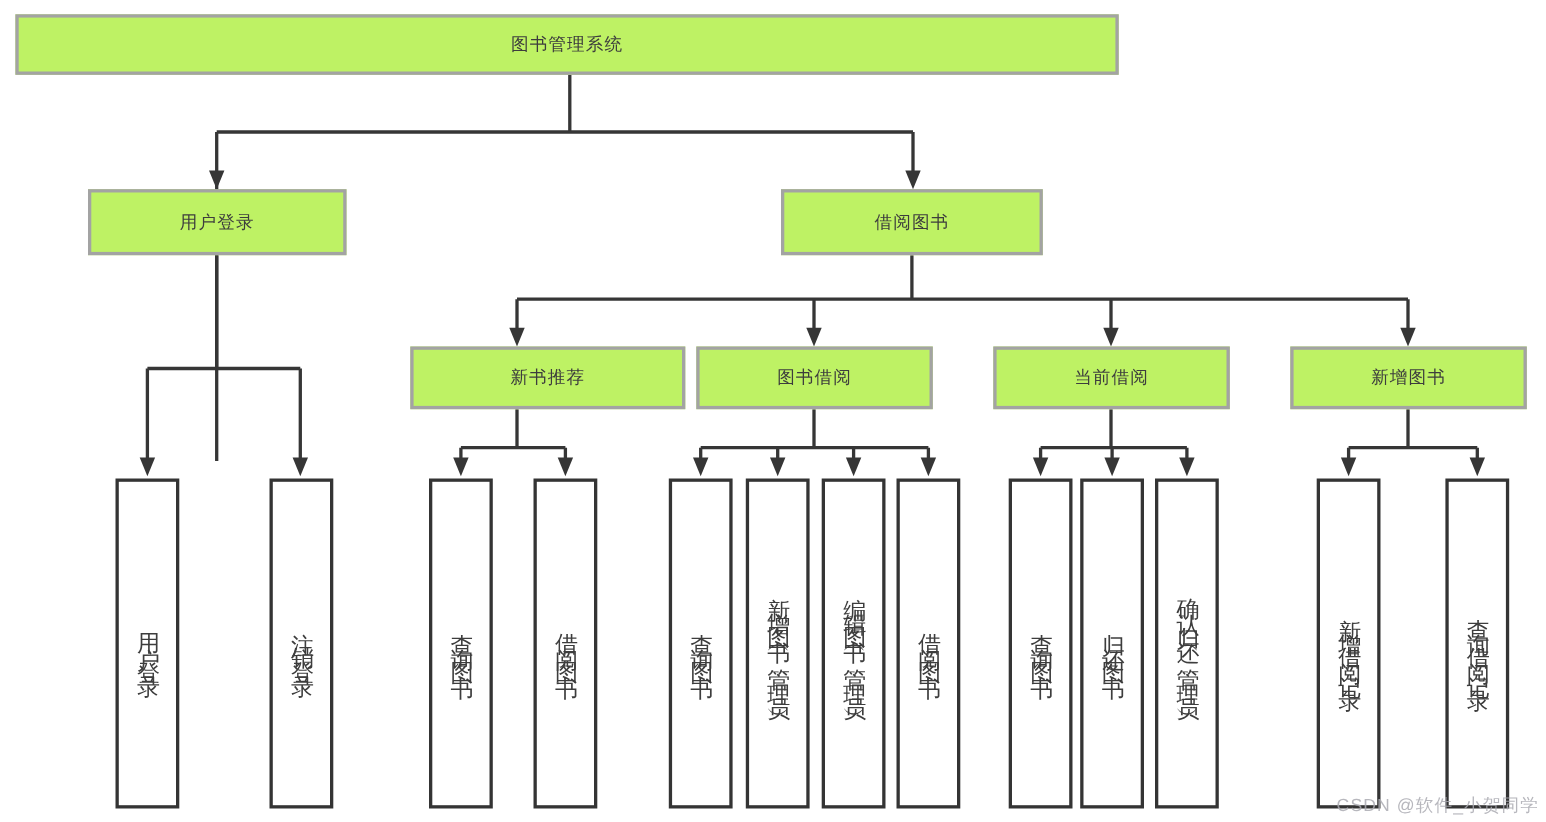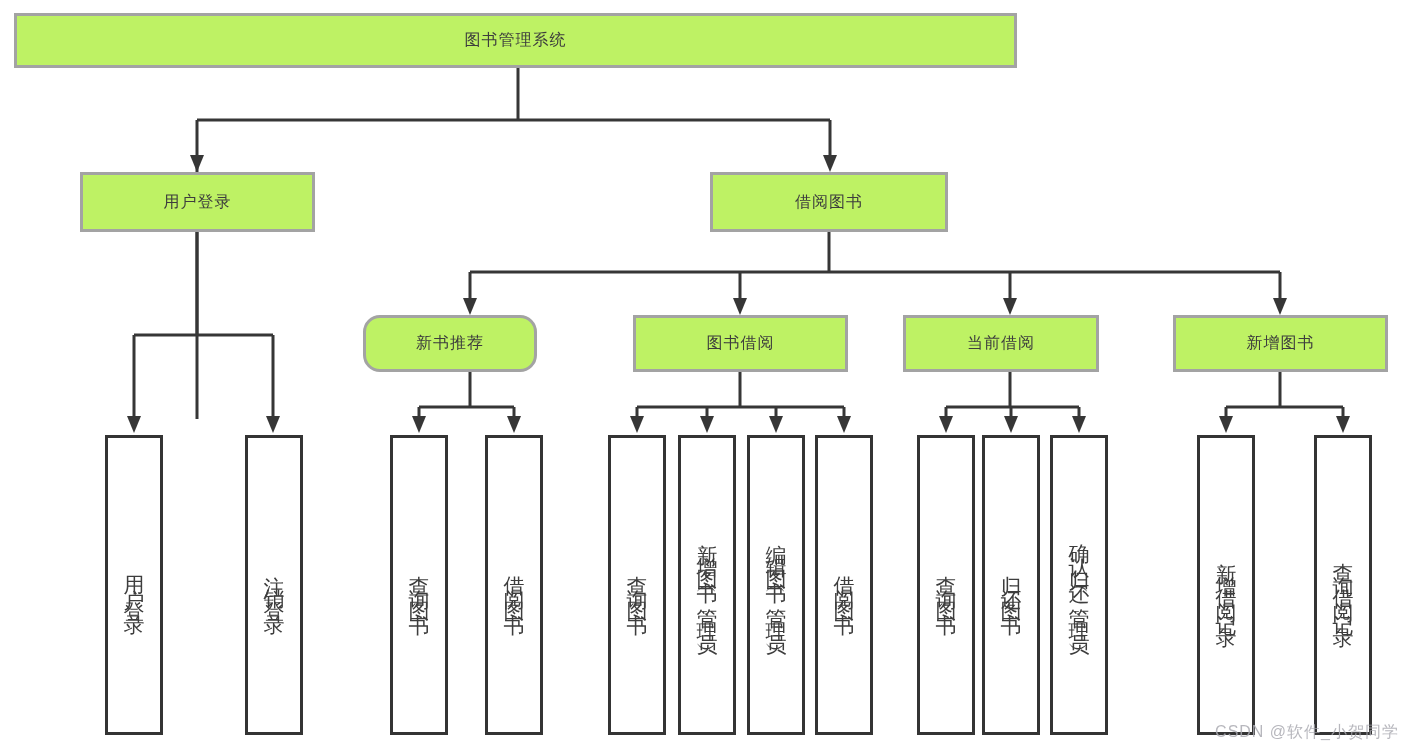--- a/index.html
+++ b/index.html
@@ -90,23 +90,23 @@
       <polygon points="1219,416 1233,416 1226,433"></polygon>
       <polygon points="1336,416 1350,416 1343,433"></polygon>
     </g>
   </svg>
 
   <div class="hbox" style="left:14px; top:13px; width:1003px; height:55px;">图书管理系统</div>
 
   <div class="hbox" style="left:80px; top:172px; width:235px; height:60px;">用户登录</div>
   <div class="hbox" style="left:710px; top:172px; width:238px; height:60px;">借阅图书</div>
 
-  <div class="hbox" style="left:363px; top:315px; width:174px; height:57px;border-radius:17px;">新书推荐</div>
+  <div class="hbox" style="left:373px; top:315px; width:250px; height:57px;">新书推荐</div>
   <div class="hbox" style="left:633px; top:315px; width:215px; height:57px;">图书借阅</div>
-  <div class="hbox" style="left:903px; top:315px; width:196px; height:57px;">当前借阅</div>
+  <div class="hbox" style="left:903px; top:315px; width:215px; height:57px;">当前借阅</div>
   <div class="hbox" style="left:1173px; top:315px; width:215px; height:57px;">新增图书</div>
 
   <div class="vbox" style="left:105px; top:435px; width:58px; height:300px;">用户登录</div>
   <div class="vbox" style="left:245px; top:435px; width:58px; height:300px;">注销登录</div>
 
   <div class="vbox" style="left:390px; top:435px; width:58px; height:300px;">查询图书</div>
   <div class="vbox" style="left:485px; top:435px; width:58px; height:300px;">借阅图书</div>
 
   <div class="vbox" style="left:608px; top:435px; width:58px; height:300px;">查询图书</div>
   <div class="vbox" style="left:678px; top:435px; width:58px; height:300px;">新增图书（管理员）</div>

